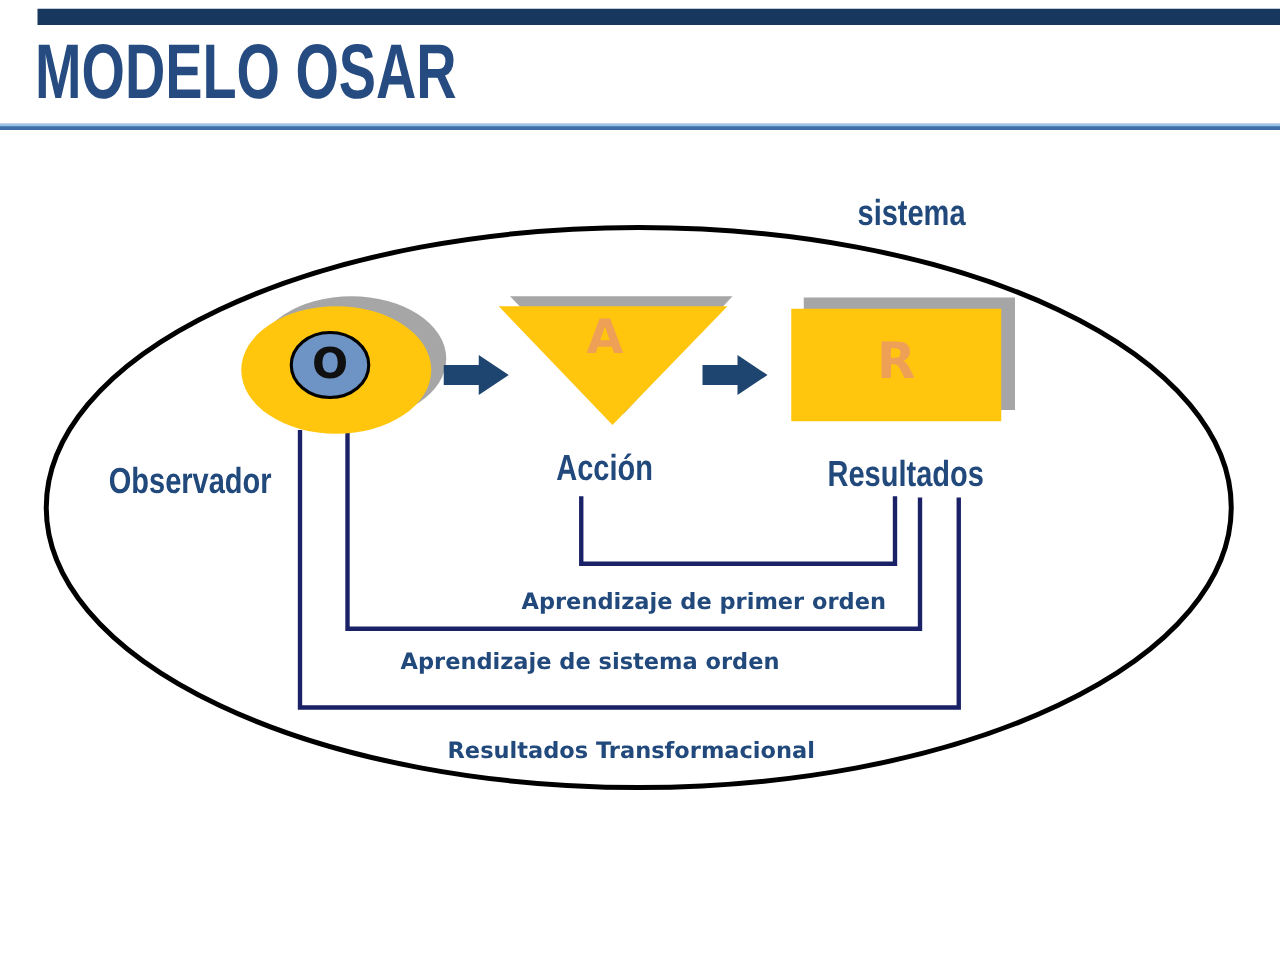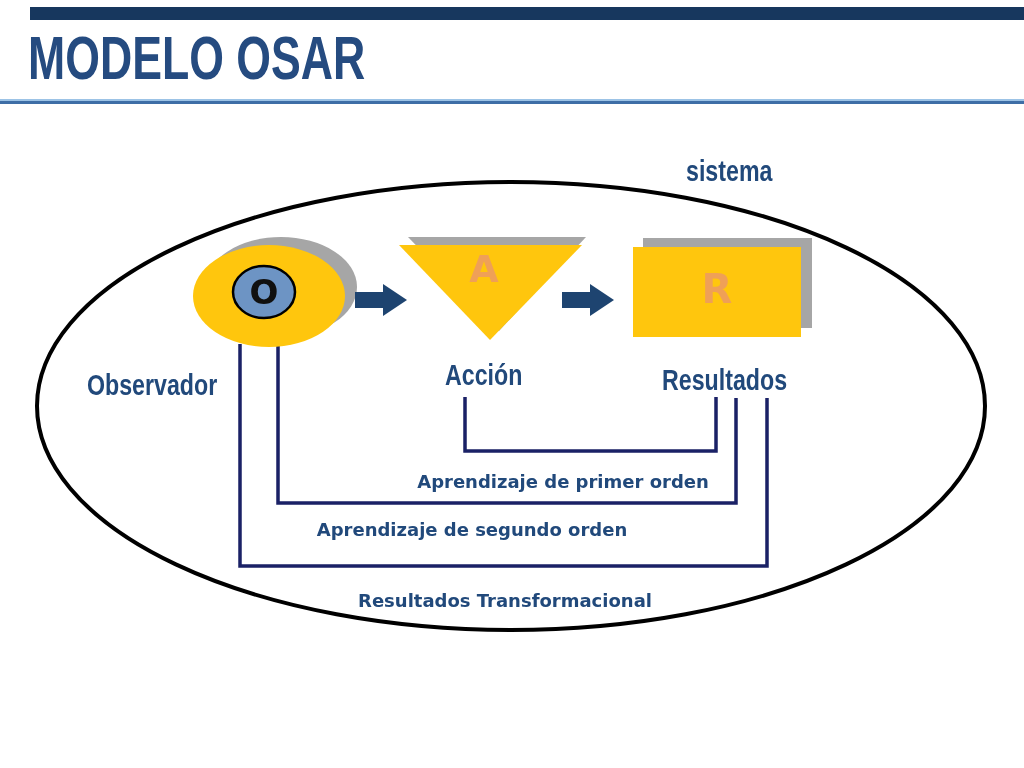--- a/index.html
+++ b/index.html
@@ -76,16 +76,16 @@
 
   <div class="shape-letter letter-o" style="left:264px;top:293px;">O</div>
   <div class="shape-letter letter-a" style="left:484px;top:271px;">A</div>
   <div class="shape-letter letter-r" style="left:717px;top:291px;">R</div>
 
   <div class="node-label" style="left:87px;top:371px;">Observador</div>
   <div class="node-label" style="left:445px;top:361px;">Acción</div>
   <div class="node-label" style="left:662px;top:366px;">Resultados</div>
 
   <div class="loop-label" style="left:563px;top:472px;">Aprendizaje de primer orden</div>
-  <div class="loop-label" style="left:472px;top:520px;">Aprendizaje de segundo orden</div>
+  <div class="loop-label" style="left:472px;top:520px;">Aprendizaje de sistema orden</div>
   <div class="loop-label" style="left:505px;top:591px;">Resultados Transformacional</div>
 
 </div>
 
 </body></html>

